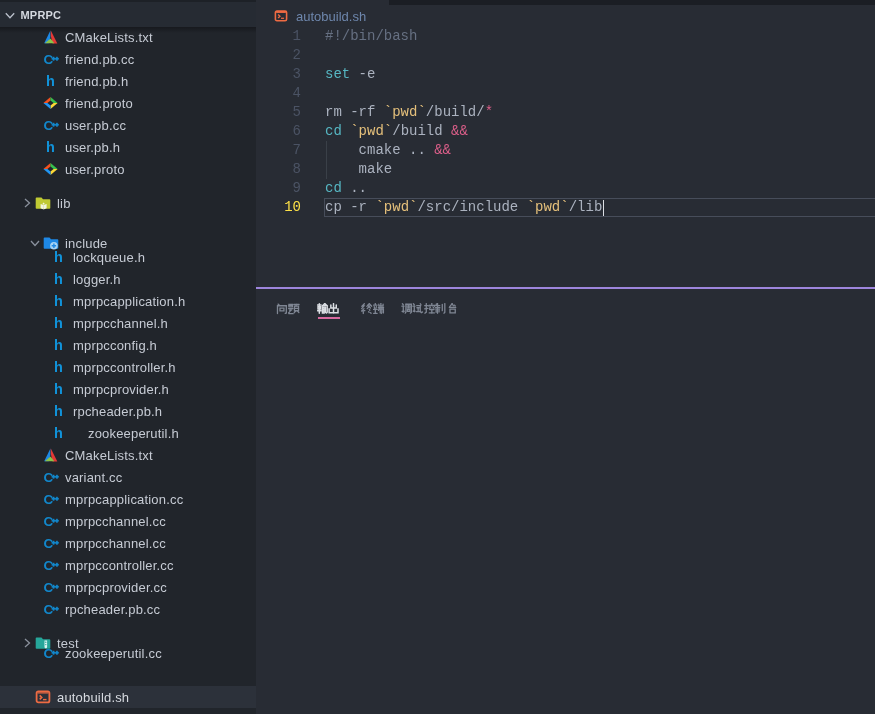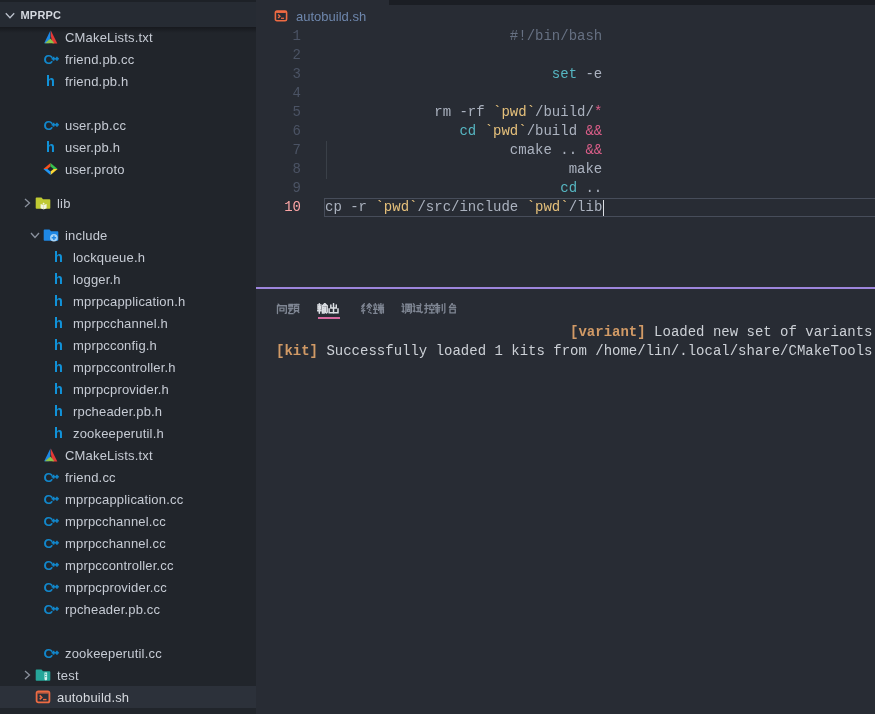--- a/index.html
+++ b/index.html
@@ -11,21 +11,21 @@
   #sbshadow{left:0;top:27px;width:256px;height:6px;
     background:linear-gradient(#17191e,rgba(33,37,43,0));}
   #sbtitle{left:20.5px;top:9px;font-size:11px;font-weight:bold;color:#d5d9e0;letter-spacing:.2px;}
   .row{position:absolute;left:0;width:256px;height:22px;text-align:right;}
   .row.sel{background:#2c313a;}
   .licon{position:absolute;top:3px;width:16px;height:16px;}
   .lbl{position:absolute;top:3.5px;font-size:13px;letter-spacing:.18px;color:#c6cbd4;white-space:nowrap;}
   .sel .lbl{color:#d7dae0;}
   .chev{position:absolute;top:6px;width:10px;height:10px;}
   #editor{left:256px;top:0;width:619px;height:714px;background:#282c34;}
-  .mono{font-family:"Liberation Mono",monospace;font-size:14px;line-height:19px;white-space:pre;text-align:right;}
+  .mono{font-family:"Liberation Mono",monospace;font-size:14px;line-height:19px;white-space:pre;}
   .cy{color:#56b6c2;} .yl{color:#e5c07b;} .pu{color:#dd5f8a;}
   .cm{color:#667082;} .rd{color:#dd5f8a;}
   .org{color:#d19a66;font-weight:bold;}
 </style>
 </head>
 <body>
 <div id="stage">
   <div class="abs" id="sidebar"></div>
   <div class="abs" id="editor"></div>
   <div class="abs" id="sbheader"></div>
@@ -54,20 +54,29 @@
         </g>
 </svg>
       <div class="lbl" style="left:65.0px">friend.pb.cc</div>
     </div>
 <div class="row" style="top:70px">
       <svg class="licon" style="left:42.5px" width="16" height="16" viewBox="0 0 16 16">
 <text x="3.1" y="12.6" font-family="Liberation Sans,sans-serif" font-size="14.5" font-weight="bold" fill="#1193da">h</text>
 </svg>
       <div class="lbl" style="left:65.0px">friend.pb.h</div>
     </div>
+<div class="row" style="top:92px">
+      <svg class="licon" style="left:42.5px" width="16" height="16" viewBox="0 0 16 16">
+<polygon points="7.5,1.9 0.4,7.9 4.4,7.9 7.5,5.4" fill="#f4511e"></polygon>
+<polygon points="7.5,1.9 14.6,7.9 10.6,7.9 7.5,5.4" fill="#35c04e"></polygon>
+<polygon points="14.6,7.9 7.5,13.9 7.5,10.4 10.6,7.9" fill="#fdd835"></polygon>
+<polygon points="0.4,7.9 7.5,13.9 7.5,10.4 4.4,7.9" fill="#2196f3"></polygon>
+</svg>
+      <div class="lbl" style="left:65.0px">friend.proto</div>
+    </div>
 <div class="row" style="top:114px">
       <svg class="licon" style="left:42.5px" width="16" height="16" viewBox="0 0 16 16">
 <text x="0.4" y="12.8" font-family="Liberation Sans,sans-serif" font-size="13.5" font-weight="bold" fill="#1287cb">C</text>
 <g fill="#1287cb">
           <rect x="8.6" y="6.9" width="3.9" height="1.7"></rect>
           <rect x="9.7" y="5.8" width="1.7" height="3.9"></rect>
 <rect x="12.1" y="6.9" width="3.7" height="1.7"></rect>
           <rect x="13.1" y="5.8" width="1.7" height="3.9"></rect>
         </g>
 </svg>
@@ -93,21 +102,21 @@
 <path d="M3 1 L7.5 5 L3 9" stroke="#8a919d" stroke-width="1.3" fill="none"></path>
       </svg>
       <svg class="licon" style="left:34.5px" width="16" height="16" viewBox="0 0 16 16">
 <path d="M1.5 2.5h5l1.5 1.7h6.5c.4 0 .8.3.8.8v8c0 .4-.3.8-.8.8H1.5c-.4 0-.8-.3-.8-.8V3.2c0-.4.3-.7.8-.7z" fill="#c0ca33"></path>
 <path d="M5.6 8.9 L8.6 10 L8.6 14.4 L5.6 13.3 Z" fill="#f2f5e0"></path>
 <path d="M11.6 8.9 L8.6 10 L8.6 14.4 L11.6 13.3 Z" fill="#f2f5e0"></path>
 <path d="M8.6 7.6 L9.7 8.7 L8.6 9.8 L7.5 8.7 Z" fill="#f2f5e0"></path>
 </svg>
       <div class="lbl" style="left:57.0px">lib</div>
     </div>
-<div class="row" style="top:224px">
+<div class="row" style="top:232px">
       <svg class="chev" style="left:30.0px" width="10" height="10" viewBox="0 0 10 10">
 <path d="M1 3 L5 7.5 L9 3" stroke="#8a919d" stroke-width="1.3" fill="none"></path>
       </svg>
       <svg class="licon" style="left:42.5px" width="16" height="16" viewBox="0 0 16 16">
 <path d="M1.5 2.5h5l1.5 1.7h6.5c.4 0 .8.3.8.8v8c0 .4-.3.8-.8.8H1.5c-.4 0-.8-.3-.8-.8V3.2c0-.4.3-.7.8-.7z" fill="#1e88e5"></path>
 <circle cx="10.9" cy="10.8" r="3.8" fill="#a7d3f5"></circle>
 <path d="M10.9 8.6v4.4M8.7 10.8h4.4" stroke="#1e88e5" stroke-width="1.4"></path>
 </svg>
       <div class="lbl" style="left:65.0px">include</div>
     </div>
@@ -156,41 +165,41 @@
 <div class="row" style="top:400px">
       <svg class="licon" style="left:50.5px" width="16" height="16" viewBox="0 0 16 16">
 <text x="3.1" y="12.6" font-family="Liberation Sans,sans-serif" font-size="14.5" font-weight="bold" fill="#1193da">h</text>
 </svg>
       <div class="lbl" style="left:73.0px">rpcheader.pb.h</div>
     </div>
 <div class="row" style="top:422px">
       <svg class="licon" style="left:50.5px" width="16" height="16" viewBox="0 0 16 16">
 <text x="3.1" y="12.6" font-family="Liberation Sans,sans-serif" font-size="14.5" font-weight="bold" fill="#1193da">h</text>
 </svg>
-      <div class="lbl" style="left:73.0px">zookeeperutil.h</div>
+      <div class="lbl" style="left:88px">zookeeperutil.h</div>
     </div>
 <div class="row" style="top:444px">
       <svg class="licon" style="left:42.5px" width="16" height="16" viewBox="0 0 16 16">
 <polygon points="7.4,1.4 1.2,14.2 5.7,14.2 7.4,8.0" fill="#1e88e5"></polygon>
 <polygon points="7.8,1.4 14.3,14.4 9.5,14.4 7.8,6.8" fill="#e53935"></polygon>
 <polygon points="1.8,14.3 7.5,9.4 11.3,14.3" fill="#8bc34a"></polygon>
 </svg>
       <div class="lbl" style="left:65.0px">CMakeLists.txt</div>
     </div>
 <div class="row" style="top:466px">
       <svg class="licon" style="left:42.5px" width="16" height="16" viewBox="0 0 16 16">
 <text x="0.4" y="12.8" font-family="Liberation Sans,sans-serif" font-size="13.5" font-weight="bold" fill="#1287cb">C</text>
 <g fill="#1287cb">
           <rect x="8.6" y="6.9" width="3.9" height="1.7"></rect>
           <rect x="9.7" y="5.8" width="1.7" height="3.9"></rect>
 <rect x="12.1" y="6.9" width="3.7" height="1.7"></rect>
           <rect x="13.1" y="5.8" width="1.7" height="3.9"></rect>
         </g>
 </svg>
-      <div class="lbl" style="left:65.0px">friend.cc</div>
+      <div class="lbl" style="left:65.0px">variant.cc</div>
     </div>
 <div class="row" style="top:488px">
       <svg class="licon" style="left:42.5px" width="16" height="16" viewBox="0 0 16 16">
 <text x="0.4" y="12.8" font-family="Liberation Sans,sans-serif" font-size="13.5" font-weight="bold" fill="#1287cb">C</text>
 <g fill="#1287cb">
           <rect x="8.6" y="6.9" width="3.9" height="1.7"></rect>
           <rect x="9.7" y="5.8" width="1.7" height="3.9"></rect>
 <rect x="12.1" y="6.9" width="3.7" height="1.7"></rect>
           <rect x="13.1" y="5.8" width="1.7" height="3.9"></rect>
         </g>
@@ -262,21 +271,21 @@
 <text x="0.4" y="12.8" font-family="Liberation Sans,sans-serif" font-size="13.5" font-weight="bold" fill="#1287cb">C</text>
 <g fill="#1287cb">
           <rect x="8.6" y="6.9" width="3.9" height="1.7"></rect>
           <rect x="9.7" y="5.8" width="1.7" height="3.9"></rect>
 <rect x="12.1" y="6.9" width="3.7" height="1.7"></rect>
           <rect x="13.1" y="5.8" width="1.7" height="3.9"></rect>
         </g>
 </svg>
       <div class="lbl" style="left:65.0px">zookeeperutil.cc</div>
     </div>
-<div class="row" style="top:664px">
+<div class="row" style="top:632px">
       <svg class="chev" style="left:22.0px" width="10" height="10" viewBox="0 0 10 10">
 <path d="M3 1 L7.5 5 L3 9" stroke="#8a919d" stroke-width="1.3" fill="none"></path>
       </svg>
       <svg class="licon" style="left:34.5px" width="16" height="16" viewBox="0 0 16 16">
 <path d="M1.5 2.5h5l1.5 1.7h6.5c.4 0 .8.3.8.8v8c0 .4-.3.8-.8.8H1.5c-.4 0-.8-.3-.8-.8V3.2c0-.4.3-.7.8-.7z" fill="#26a69a"></path>
 <path d="M9.5 5.5h2.6v6.2c0 .9-.6 1.6-1.3 1.6s-1.3-.7-1.3-1.6z" fill="#d9f2ef"></path>
 <circle cx="10.8" cy="7.3" r="0.7" fill="#26a69a"></circle>
         <circle cx="10.8" cy="9.6" r="0.7" fill="#26a69a"></circle>
 </svg>
       <div class="lbl" style="left:57.0px">test</div>
@@ -305,21 +314,21 @@
   <div class="abs" style="left:296px;top:8.5px;font-size:13px;color:#6e87ad">autobuild.sh</div>
   <div class="abs mono" style="left:256px;top:27px;width:45px;text-align:right;color:#4b5364">1
 2
 3
 4
 5
 6
 7
 8
 9
-<span style="color:#fca5a5">10</span></div>
+<span style="color:#fde047">10</span></div>
   <div class="abs" style="left:324px;top:197.6px;width:551px;height:19.4px;box-sizing:border-box;border:1.4px solid #474d5a;border-right:none"></div>
   <div class="abs" style="left:325.5px;top:141px;width:1px;height:38px;background:#3a4048"></div>
   <div class="abs mono" style="left:325px;top:27px;color:#abb2bf"><span class="cm">#!/bin/bash</span>
 
 <span class="cy">set</span> -e
 
 rm -rf <span class="yl">`pwd`</span>/build/<span class="rd">*</span>
 <span class="cy">cd</span> <span class="yl">`pwd`</span>/build <span class="pu">&amp;&amp;</span>
     cmake .. <span class="pu">&amp;&amp;</span>
     make
@@ -482,15 +491,13 @@
             <g stroke="#7f8693" stroke-width="1.4824561403508774" fill="none" stroke-linecap="round">
               <path d="M5.8 0.8 L3 4.4"></path>
               <path d="M5.8 0.8 L7.4 3.2"></path>
               <path d="M8.6 2.4 L9.4 3.4"></path>
               <path d="M2.6 4.9 L10 4.9"></path>
               <path d="M3.4 6.9 L9.4 6.9 L9.4 11.2 L3.4 11.2 Z"></path>
             </g>
           </svg>
         </span></span></div>
   <div class="abs" style="left:318px;top:317px;width:22px;height:2px;background:#d7699f"></div>
-  <div class="abs mono" style="left:276px;top:322.5px;color:#ccd0d6"><span class="org">[variant]</span> Loaded new set of variants
-<span class="org">[kit]</span> Successfully loaded 1 kits from /home/lin/.local/share/CMakeTools</div>
 </div>
 
 </body></html>

